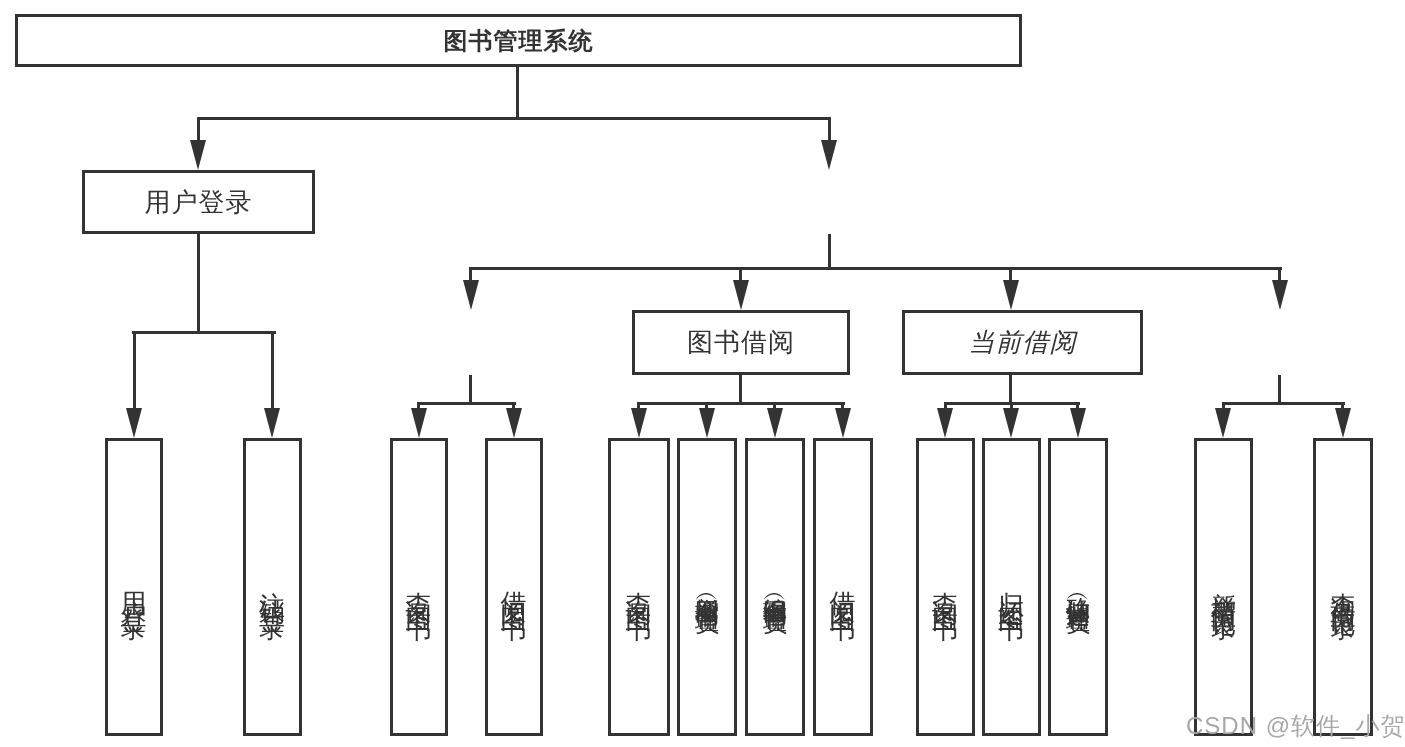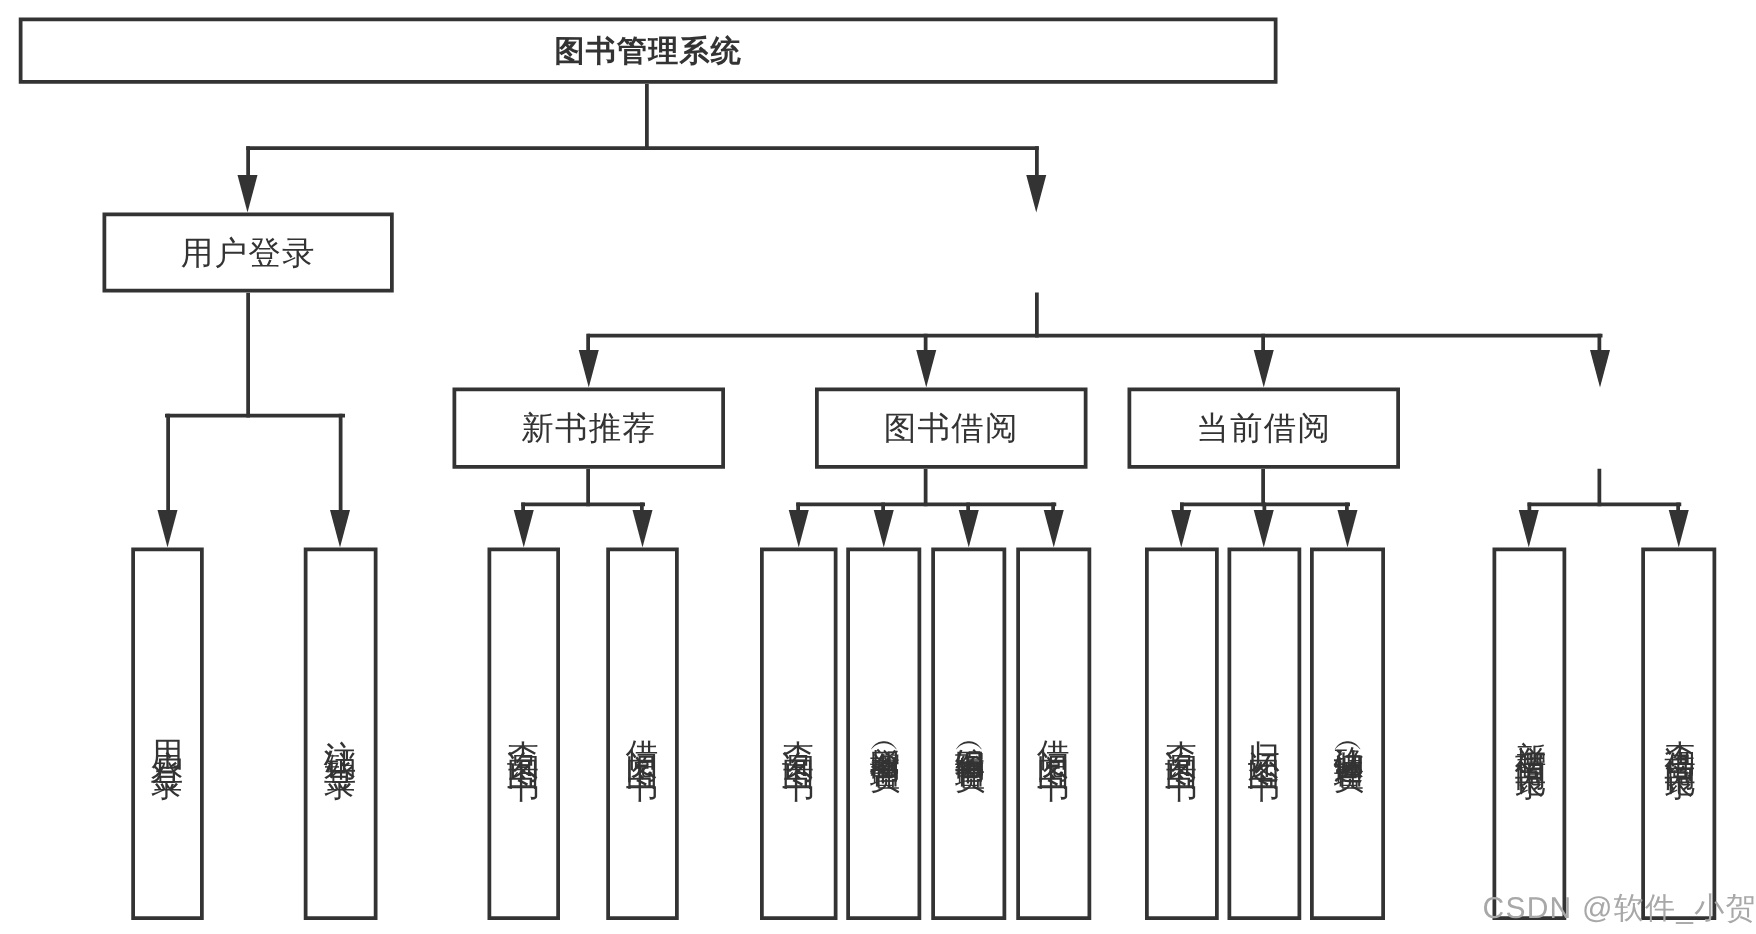--- a/index.html
+++ b/index.html
@@ -62,27 +62,24 @@
   <div class="ln" style="left:470px;top:267px;width:812px;height:3px;"></div>
   <div class="ln" style="left:469px;top:267px;width:3px;height:17px;"></div>
   <div class="ln" style="left:739px;top:267px;width:3px;height:17px;"></div>
   <div class="ln" style="left:1009px;top:267px;width:3px;height:17px;"></div>
   <div class="ln" style="left:1278px;top:267px;width:3px;height:17px;"></div>
   <div class="ar" style="left:463px;top:280px;"></div>
   <div class="ar" style="left:733px;top:280px;"></div>
   <div class="ar" style="left:1003px;top:280px;"></div>
   <div class="ar" style="left:1272px;top:280px;"></div>
 
-  <div class="box" style="left:362px;top:310px;width:218px;height:65px;">
-    <span class="hlabel">新书推荐</span>
-  </div>
-  <div class="box" style="left:652px;top:310px;width:218px;height:65px;">
+  <div class="box" style="left:632px;top:310px;width:218px;height:65px;">
     <span class="hlabel">图书借阅</span>
   </div>
-  <div class="box" style="left:902px;top:310px;width:218px;height:65px;">
+  <div class="box" style="left:902px;top:310px;width:241px;height:65px;font-style:italic;">
     <span class="hlabel">当前借阅</span>
   </div>
 
   <div class="ln" style="left:469px;top:375px;width:3px;height:30px;"></div>
   <div class="ln" style="left:417px;top:402px;width:99px;height:3px;"></div>
   <div class="ln" style="left:417px;top:402px;width:3px;height:10px;"></div>
   <div class="ln" style="left:512px;top:402px;width:3px;height:10px;"></div>
   <div class="ar" style="left:411px;top:408px;"></div>
   <div class="ar" style="left:506px;top:408px;"></div>
 

